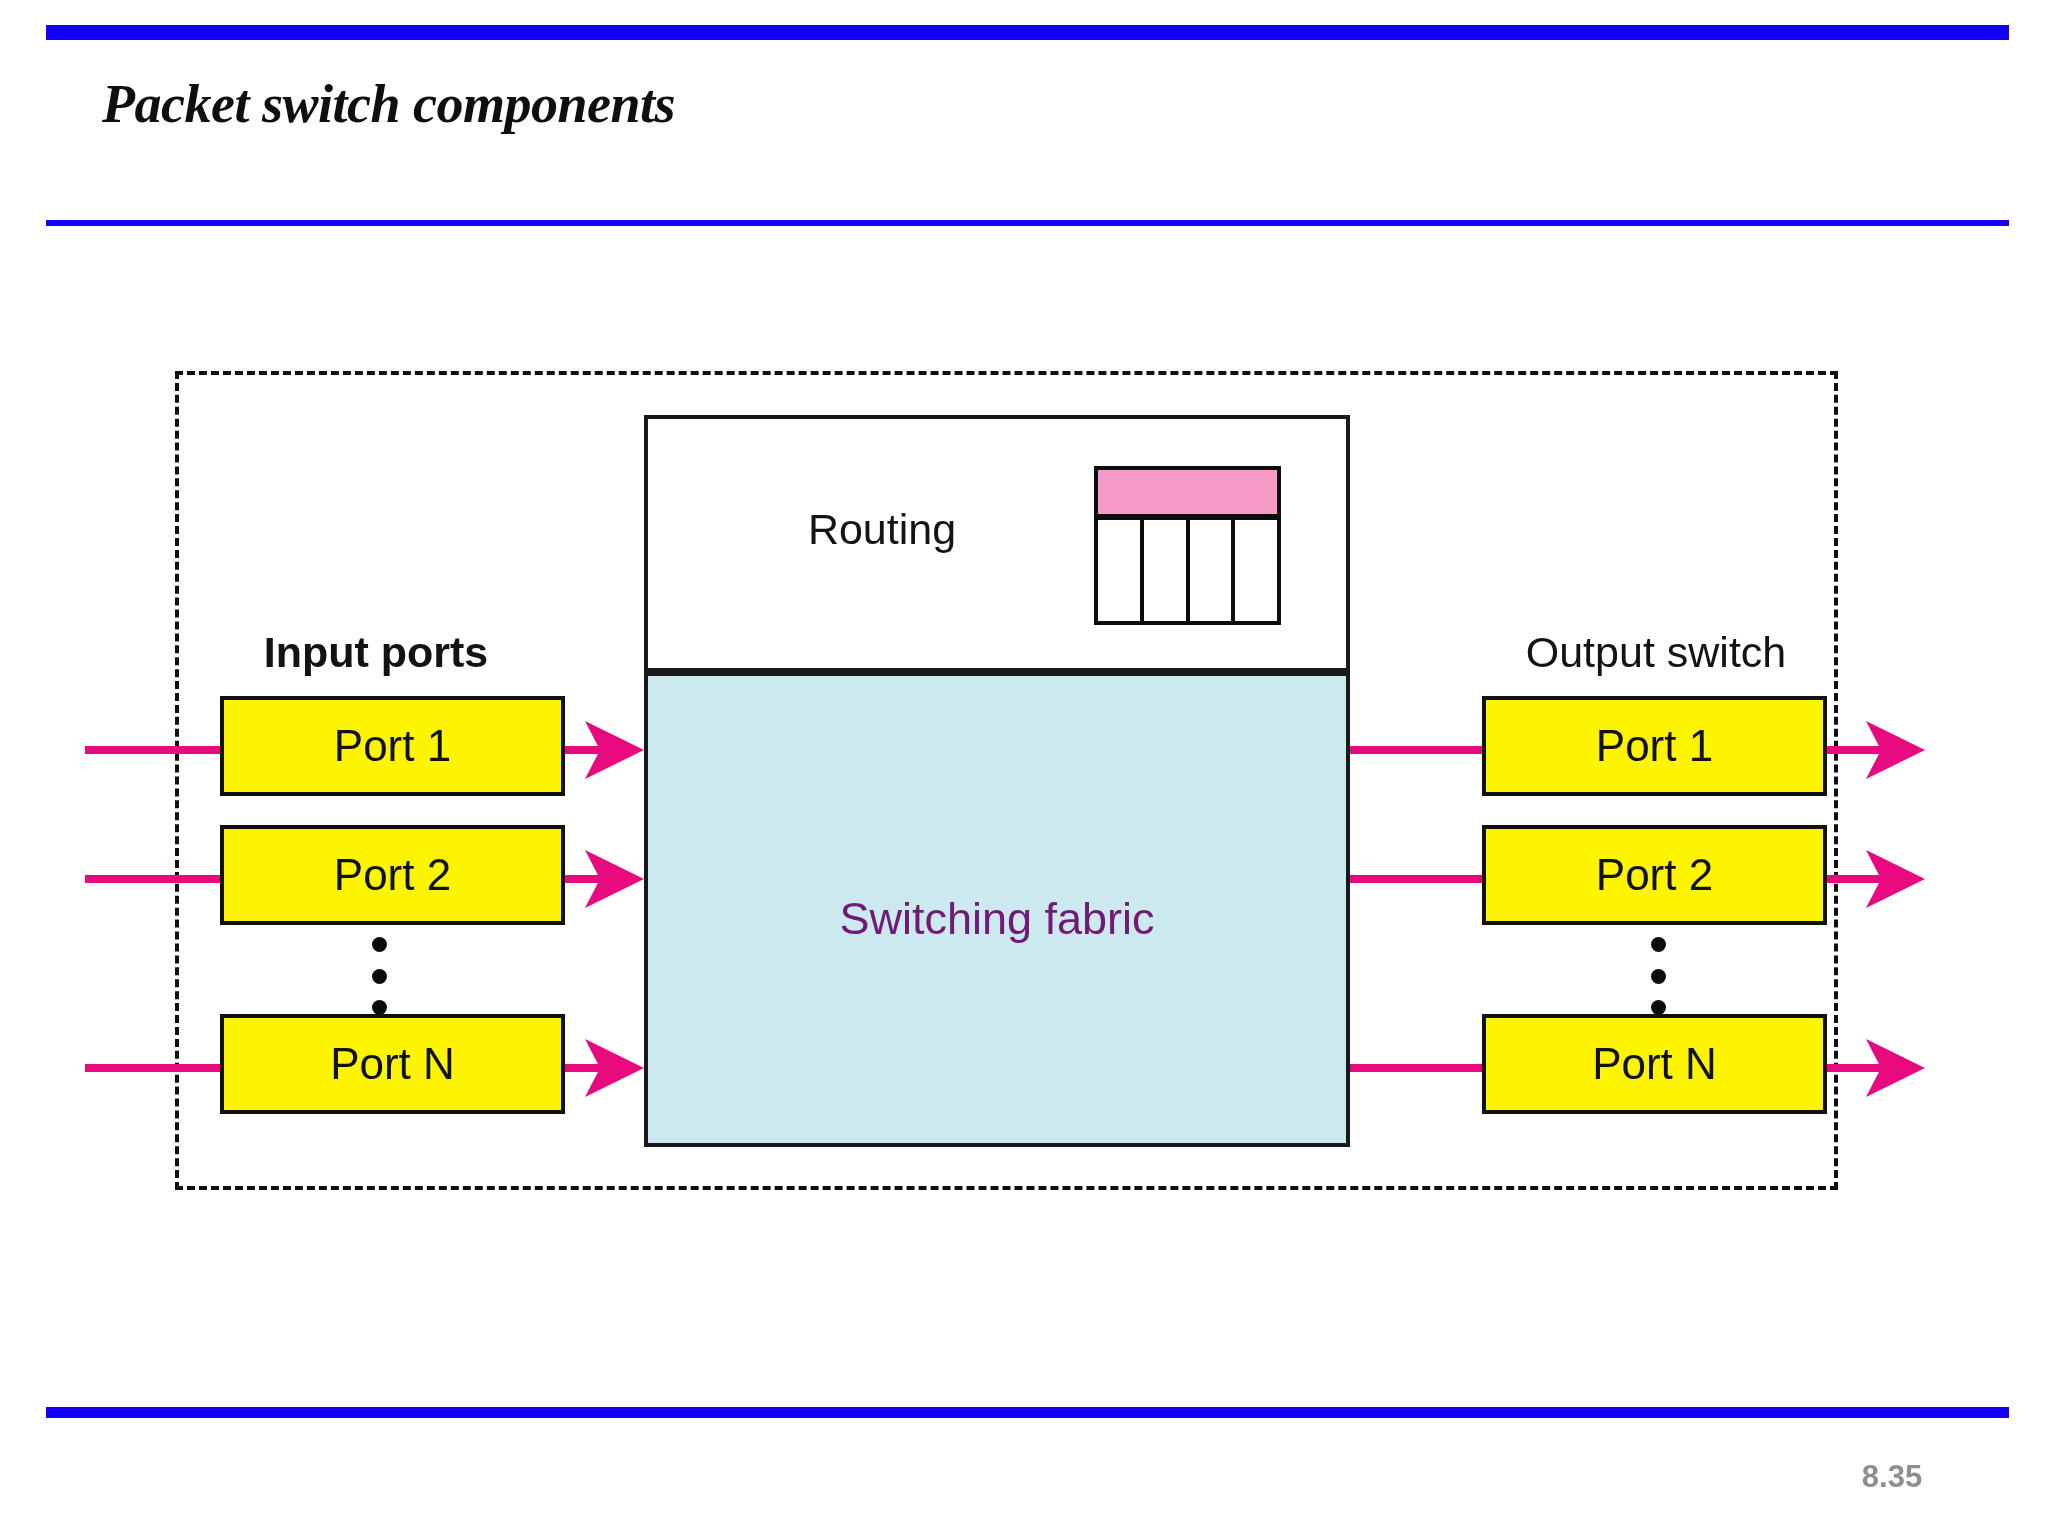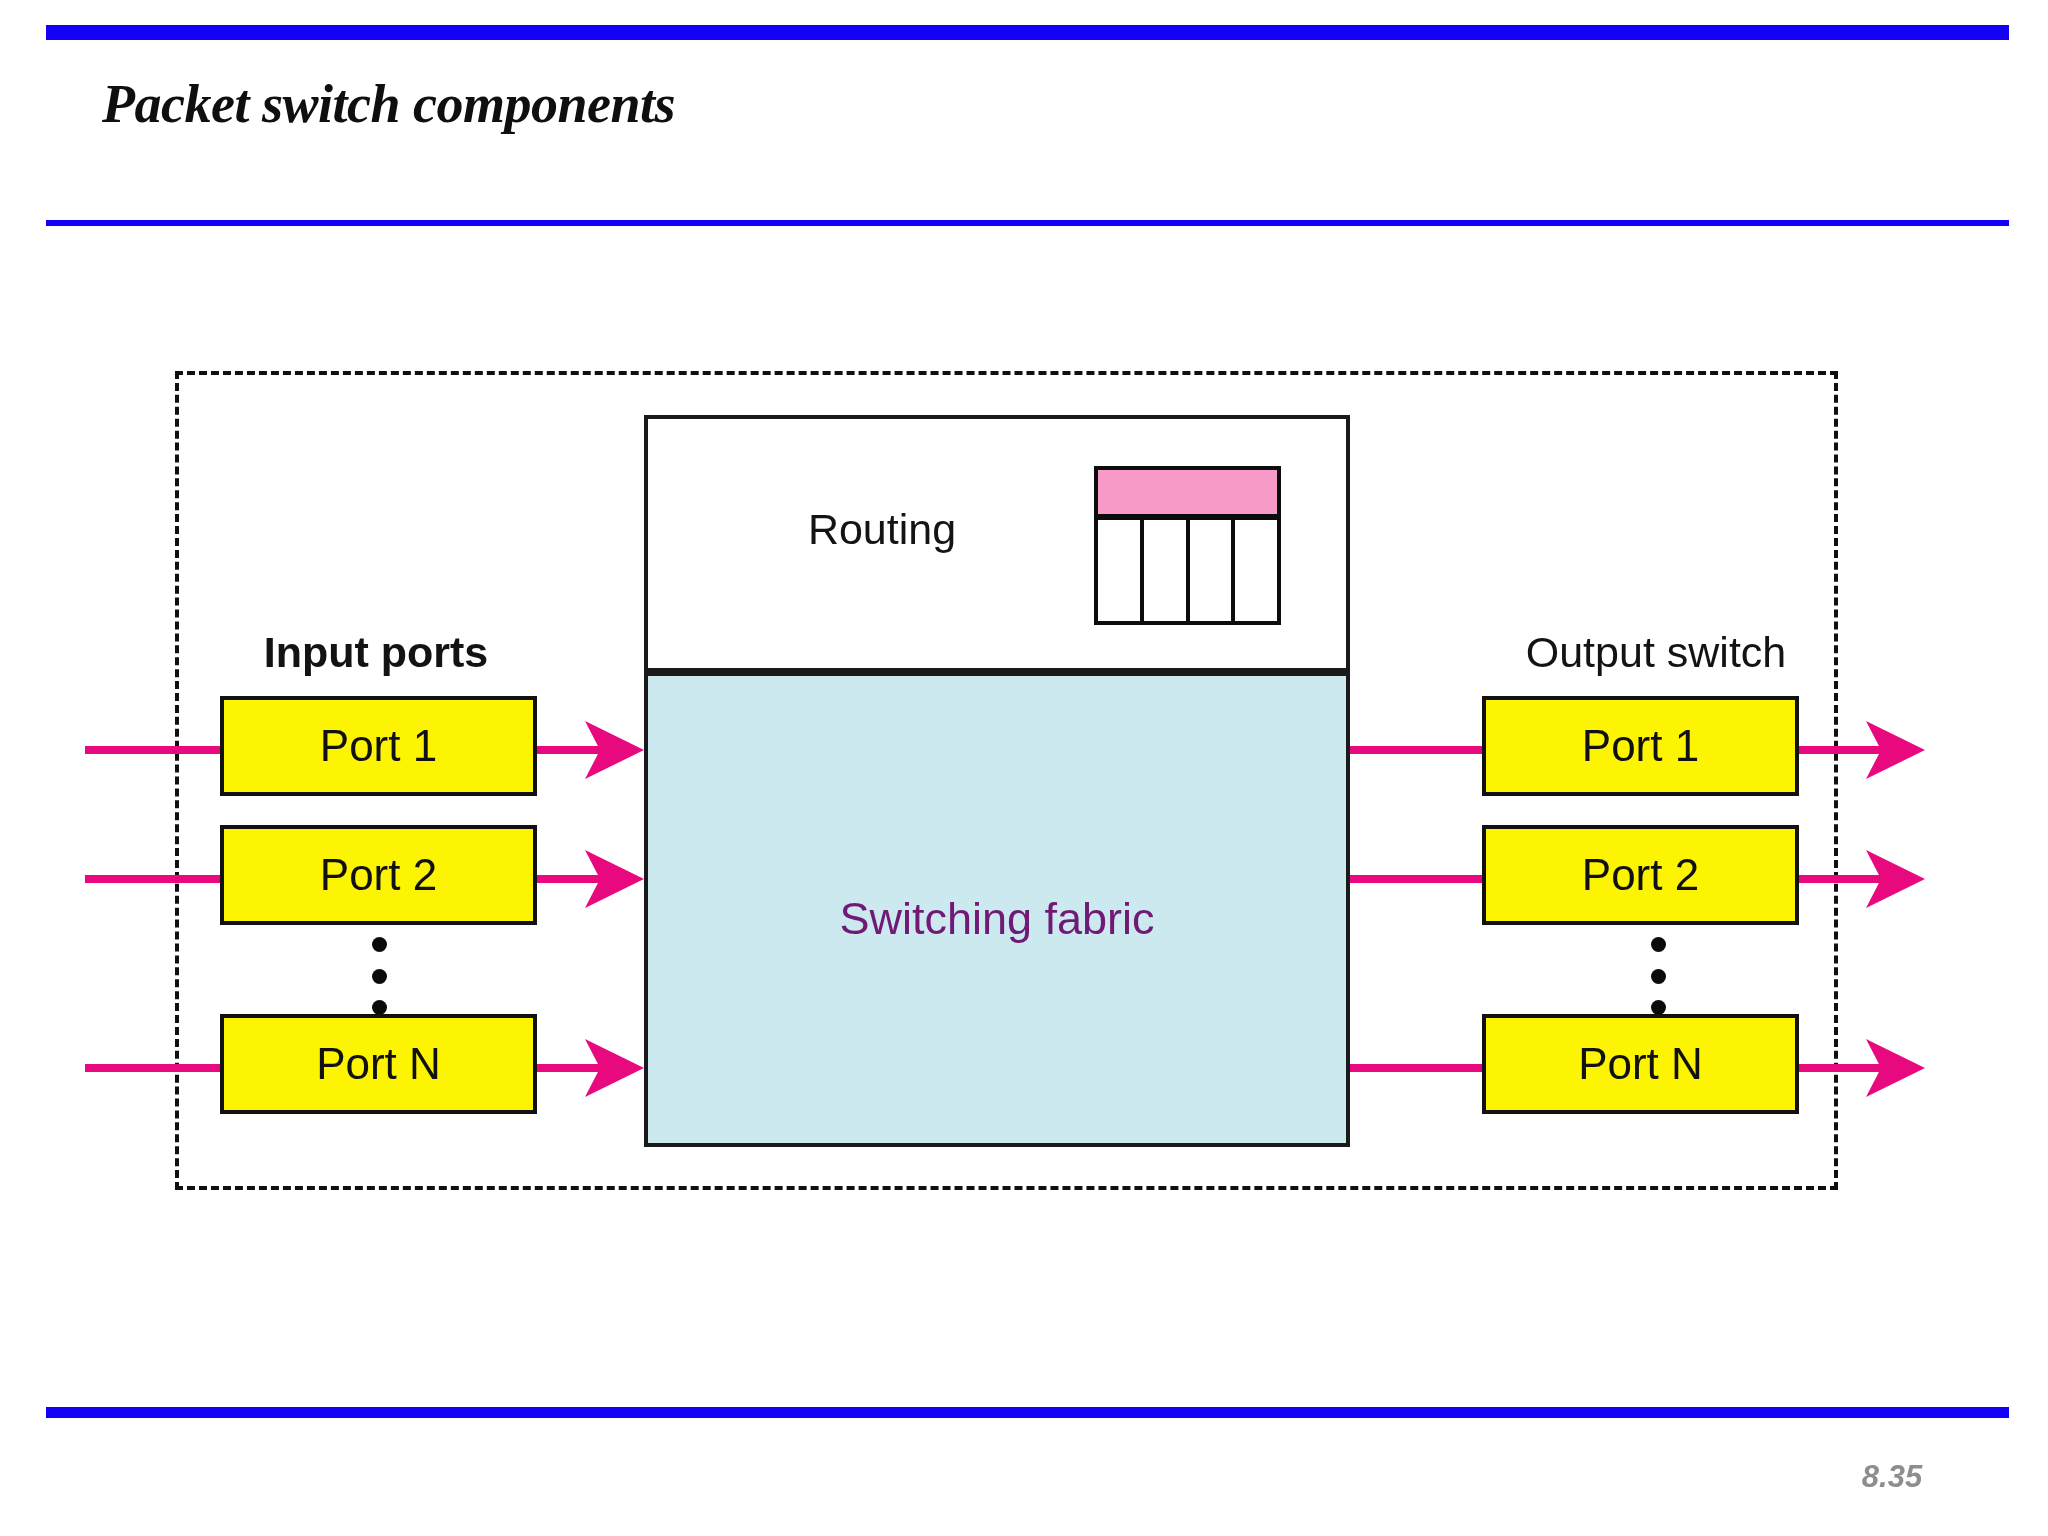--- a/index.html
+++ b/index.html
@@ -59,21 +59,20 @@
 
   .page-number {
     position: absolute;
     left: 1880px;
     top: 1477px;
     transform: translate(-50%, -50%);
     font-family: "Liberation Sans", sans-serif;
     font-weight: bold;
     font-size: 31px;
     color: #8e8e8e;
-    font-style: italic;
   }
 
   
   #diagram {
     position: absolute;
     left: 0;
     top: 0;
     width: 2048px;
     height: 1536px;
   }
@@ -161,21 +160,21 @@
   .rt-cell {
     flex: 1 1 0;
     border-right: 4px solid #0c0c0c;
     box-sizing: border-box;
   }
   .rt-cell:last-child { border-right: none; }
 
   
   .port-box {
     position: absolute;
-    width: 317px;
+    width: 345px;
     height: 100px;
     background: #fcf400;
     border: 4px solid #111111;
     box-sizing: border-box;
     display: flex;
     align-items: center;
     justify-content: center;
     font-size: 44px;
     color: #111111;
   }

